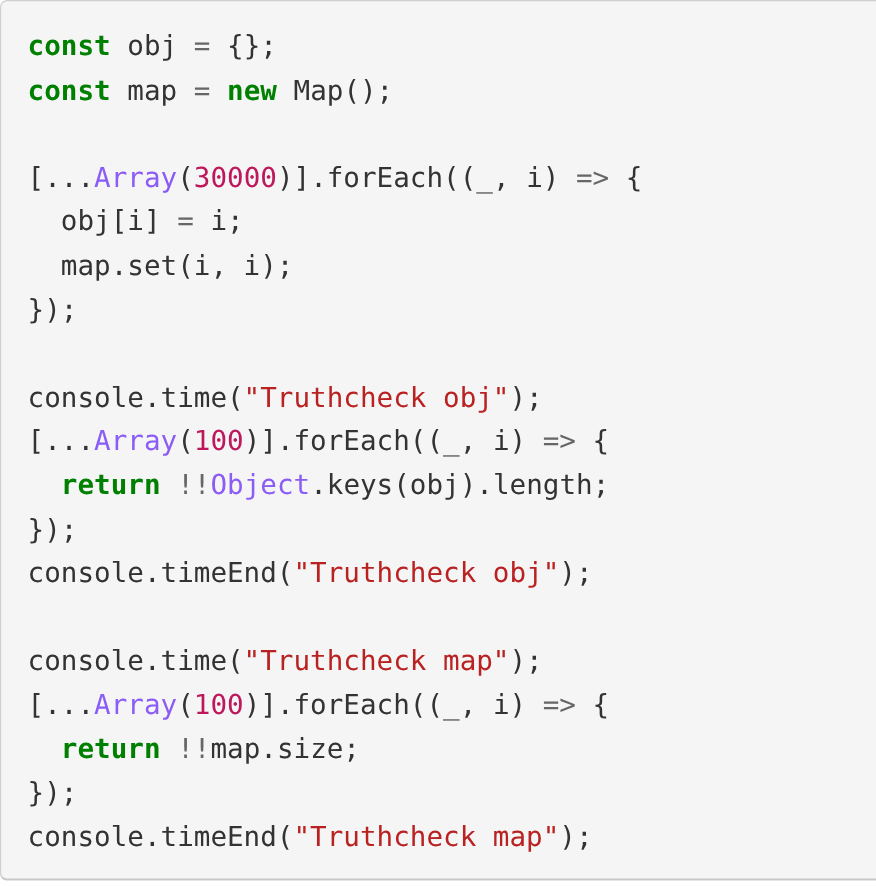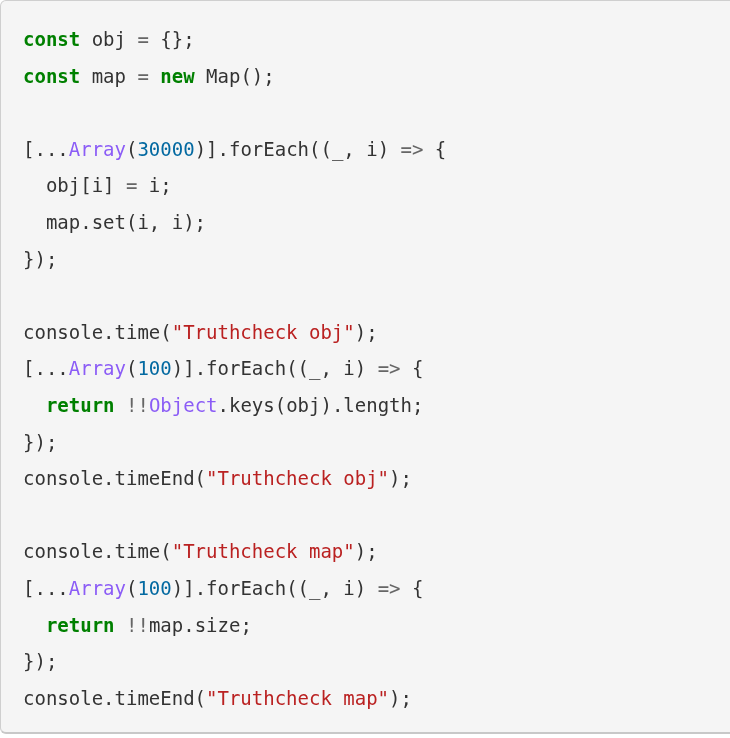--- a/index.html
+++ b/index.html
@@ -10,29 +10,29 @@
     box-sizing: border-box;
     background: #f5f5f5;
     border: 1px solid #cfcfcf;
     border-bottom: 2px solid #c8c8c8;
     border-radius: 6px;
   }
   pre.code {
     margin: 0;
     position: absolute; left: 22px; top: 20px;
     font-family: "DejaVu Sans Mono", "Liberation Mono", monospace;
-    font-size: 19px;
+    font-size: 23px;
     line-height: 36.6px;
     color: #333333;
     white-space: pre;
   }
   .line { display: block; height: 36.6px; }
   .kw { color: #008000; font-weight: bold; }
   .bi { color: #8b5cf6; }
-  .num { color: #0369a1; text-align: center; }
+  .num { color: #be185d; text-align: center; }
   .op { color: #666666; }
   .str { color: #ba2121; }
 </style>
 </head>
 <body>
 
 <div class="code-block">
   <pre class="code" id="code"><span class="line"><span class="kw">const</span><span> obj </span><span class="op">=</span><span> {};</span></span><span class="line"><span class="kw">const</span><span> map </span><span class="op">=</span><span> </span><span class="kw">new</span><span> Map();</span></span><span class="line"></span><span class="line"><span>[...</span><span class="bi">Array</span><span>(</span><span class="num">30000</span><span>)].forEach((_, i) </span><span class="op">=&gt;</span><span> {</span></span><span class="line"><span>  obj[i] </span><span class="op">=</span><span> i;</span></span><span class="line"><span>  map.set(i, i);</span></span><span class="line"><span>});</span></span><span class="line"></span><span class="line"><span>console.time(</span><span class="str">"Truthcheck obj"</span><span>);</span></span><span class="line"><span>[...</span><span class="bi">Array</span><span>(</span><span class="num">100</span><span>)].forEach((_, i) </span><span class="op">=&gt;</span><span> {</span></span><span class="line"><span>  </span><span class="kw">return</span><span> </span><span class="op">!!</span><span class="bi">Object</span><span>.keys(obj).length;</span></span><span class="line"><span>});</span></span><span class="line"><span>console.timeEnd(</span><span class="str">"Truthcheck obj"</span><span>);</span></span><span class="line"></span><span class="line"><span>console.time(</span><span class="str">"Truthcheck map"</span><span>);</span></span><span class="line"><span>[...</span><span class="bi">Array</span><span>(</span><span class="num">100</span><span>)].forEach((_, i) </span><span class="op">=&gt;</span><span> {</span></span><span class="line"><span>  </span><span class="kw">return</span><span> </span><span class="op">!!</span><span>map.size;</span></span><span class="line"><span>});</span></span><span class="line"><span>console.timeEnd(</span><span class="str">"Truthcheck map"</span><span>);</span></span></pre>
 </div>
 

